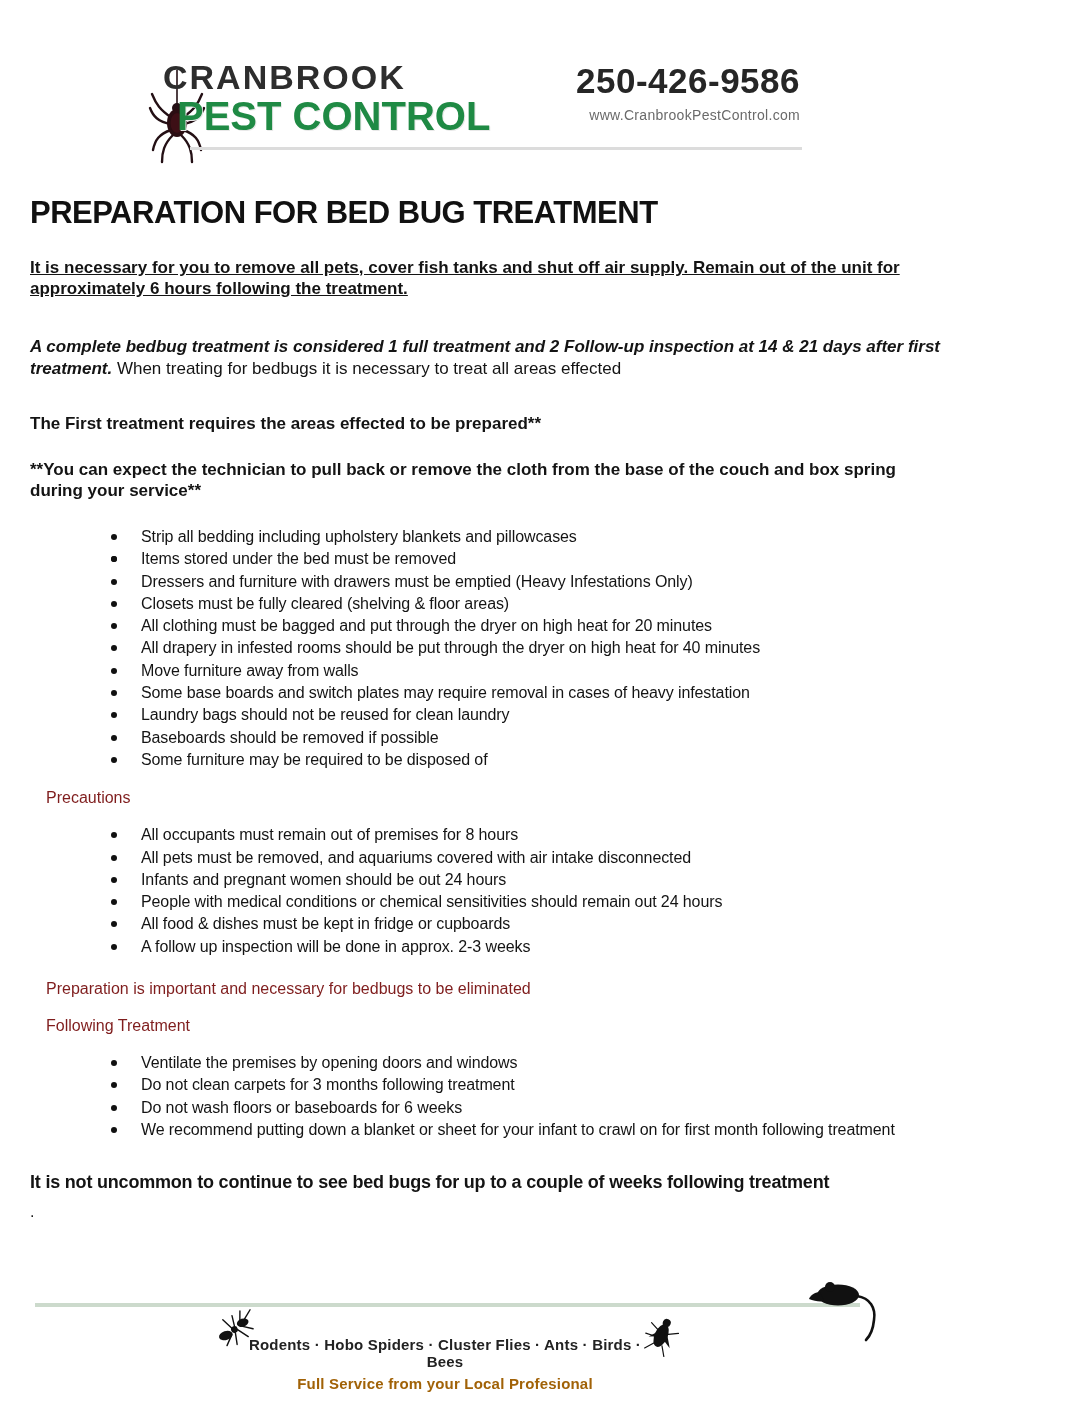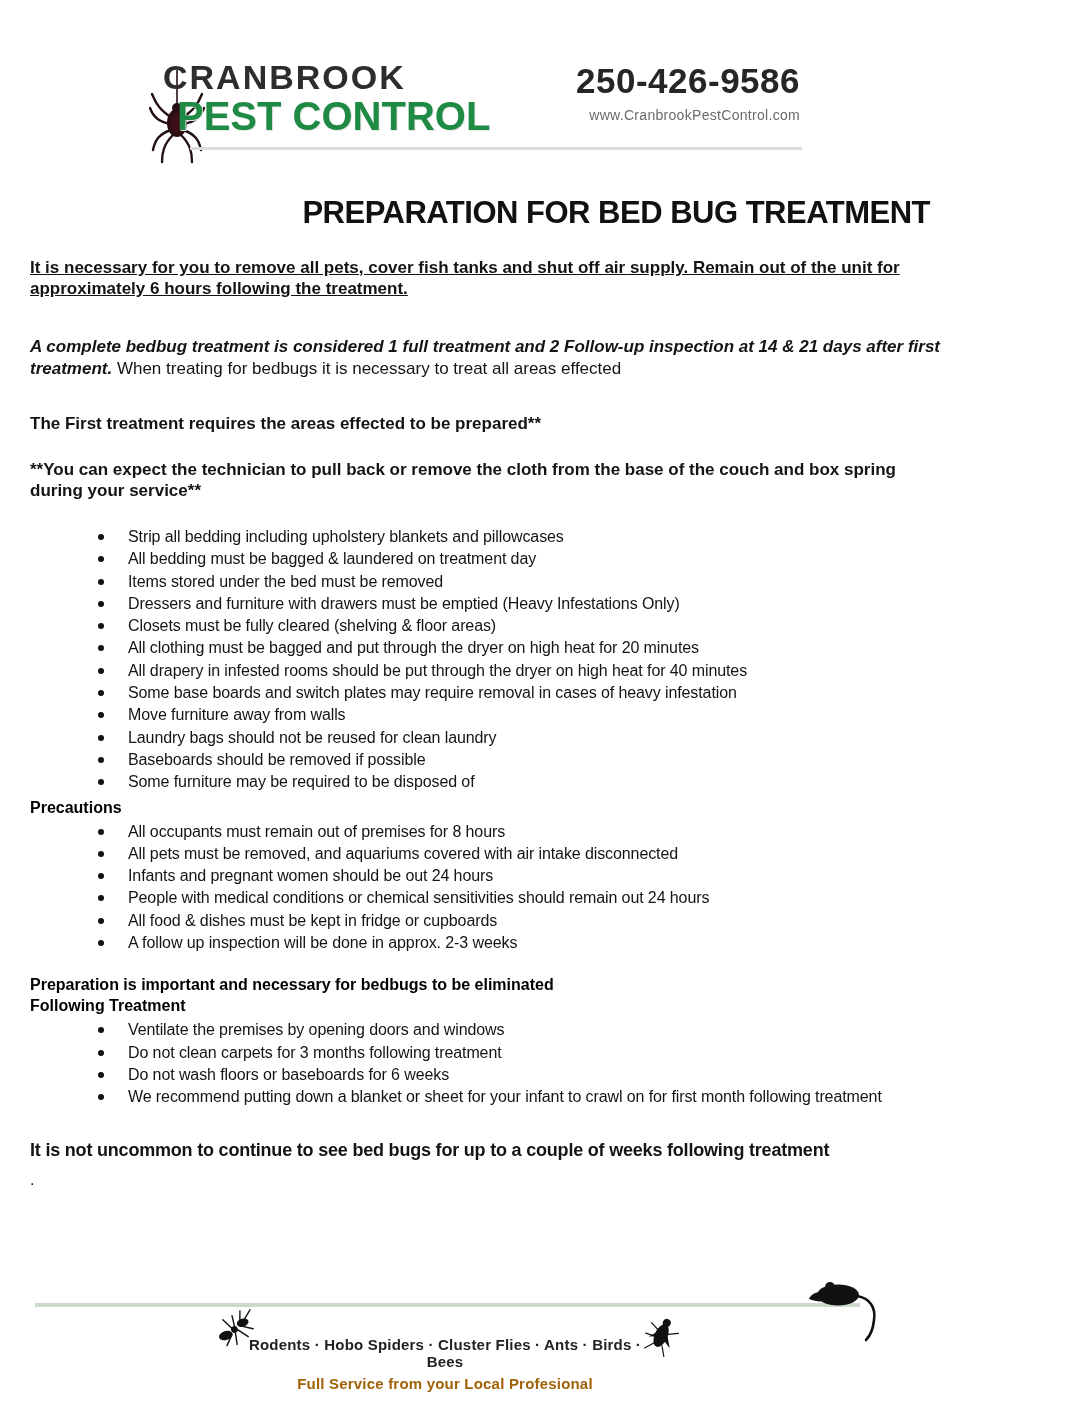--- a/index.html
+++ b/index.html
@@ -23,43 +23,43 @@
     margin-top:2px;margin-left:14px;
     text-shadow:1px 1px 0 #e8e8e8;
   }
   .contact{position:absolute;left:460px;top:62px;width:340px;text-align:right;}
   .phone{font-size:35px;font-weight:bold;color:#262626;letter-spacing:.5px;line-height:1.1;}
   .website{font-size:14px;color:#6a6a6a;margin-top:6px;letter-spacing:.3px;}
   .header-rule{position:absolute;left:190px;top:147px;width:612px;height:3px;background:#dcdcdc;}
   
   .content{position:absolute;left:30px;top:195px;width:900px;}
   .title{
-    text-align:right;font-size:31px;font-weight:bold;color:#111;
+    text-align:left;font-size:31px;font-weight:bold;color:#111;
     letter-spacing:-.5px;margin:0 0 12px 0;
   }
   .para{margin:0;font-size:17px;line-height:21px;color:#141414;}
   .p-underline{margin-top:26px;font-weight:bold;text-decoration:underline;width:895px;}
   .p-italic{margin-top:37px;line-height:22px;width:915px;}
   .p-italic .bi{font-weight:bold;font-style:italic;}
   .p-first{margin-top:33px;font-weight:bold;}
   .p-tech{margin-top:25px;font-weight:bold;width:870px;}
   
-  .blist{list-style:none;margin:3px;padding:0;}
+  .blist{list-style:none;margin:16px;padding:0;}
   .blist li{
     position:relative;
     margin:0 0 0 35px;padding:0 0 0 60px;
     font-size:16px;line-height:22.3px;color:#141414;
     letter-spacing:-.1px;
   }
   .blist li .dot{
     position:absolute;left:30px;top:8px;
     width:6px;height:6px;border-radius:50%;background:#111;
   }
   .list-prep{margin-top:25px;}
-  .sect-head{margin:0;font-size:16px;font-weight:bold;color:#000000;line-height:21px;}
+  .sect-head{margin:16px;font-size:16px;font-weight:normal;color:#7f1d1d;line-height:21px;}
   .prep-note{margin-top:20px;}
   .closing{margin-top:31px;font-size:18px;font-weight:bold;letter-spacing:-.2px;}
   .lone-period{margin-top:8px;font-size:16px;}
   
   .footer-rule{position:absolute;left:35px;top:1303px;width:825px;height:4px;background:#ccdacc;}
   .rat{position:absolute;left:808px;top:1278px;width:80px;height:64px;}
   .ant{position:absolute;left:212px;top:1306px;width:48px;height:44px;}
   .fly{position:absolute;left:642px;top:1312px;width:40px;height:48px;}
   .footer-text{position:absolute;left:245px;top:1310px;width:400px;text-align:center;margin-top:26px;}
   .footer-services{font-size:15px;font-weight:bold;color:#222;letter-spacing:.2px;}
@@ -108,35 +108,35 @@
     <p class="para p-italic"><span class="bi">A complete bedbug treatment is considered 1 full treatment and 2 Follow-up inspection at 14 &amp; 21 days after first treatment.</span><span>  When treating for bedbugs it is necessary to treat all areas effected</span></p>
 
     <p class="para p-first">The First treatment requires the areas effected to be prepared**</p>
 
     <p class="para p-tech">**You can expect the technician to pull back or remove the cloth from the base of the couch and box spring during your service**</p>
 
     <ul class="blist list-prep">
 
         <li><span class="dot"></span><span>Strip all bedding including upholstery blankets and pillowcases</span></li>
 
-        <li><span class="dot"></span><span>All bedding must be bagged &amp; laundered on treatment day</span></li>
+        <li><span class="dot"></span></li>
 
         <li><span class="dot"></span><span>Items stored under the bed must be removed</span></li>
 
         <li><span class="dot"></span><span>Dressers and furniture with drawers must be emptied (Heavy Infestations Only)</span></li>
 
         <li><span class="dot"></span><span>Closets must be fully cleared (shelving &amp; floor areas)</span></li>
 
         <li><span class="dot"></span><span>All clothing must be bagged and put through the dryer on high heat for 20 minutes</span></li>
 
         <li><span class="dot"></span><span>All drapery in infested rooms should be put through the dryer on high heat for 40 minutes</span></li>
 
+        <li><span class="dot"></span><span>Move furniture away from walls</span></li>
+
         <li><span class="dot"></span><span>Some base boards and switch plates may require removal in cases of heavy infestation</span></li>
-
-        <li><span class="dot"></span><span>Move furniture away from walls</span></li>
 
         <li><span class="dot"></span><span>Laundry bags should not be reused for clean laundry</span></li>
 
         <li><span class="dot"></span><span>Baseboards should be removed if possible</span></li>
 
         <li><span class="dot"></span><span>Some furniture may be required to be disposed of</span></li>
       </ul>
 
     <p class="sect-head">Precautions</p>
 

